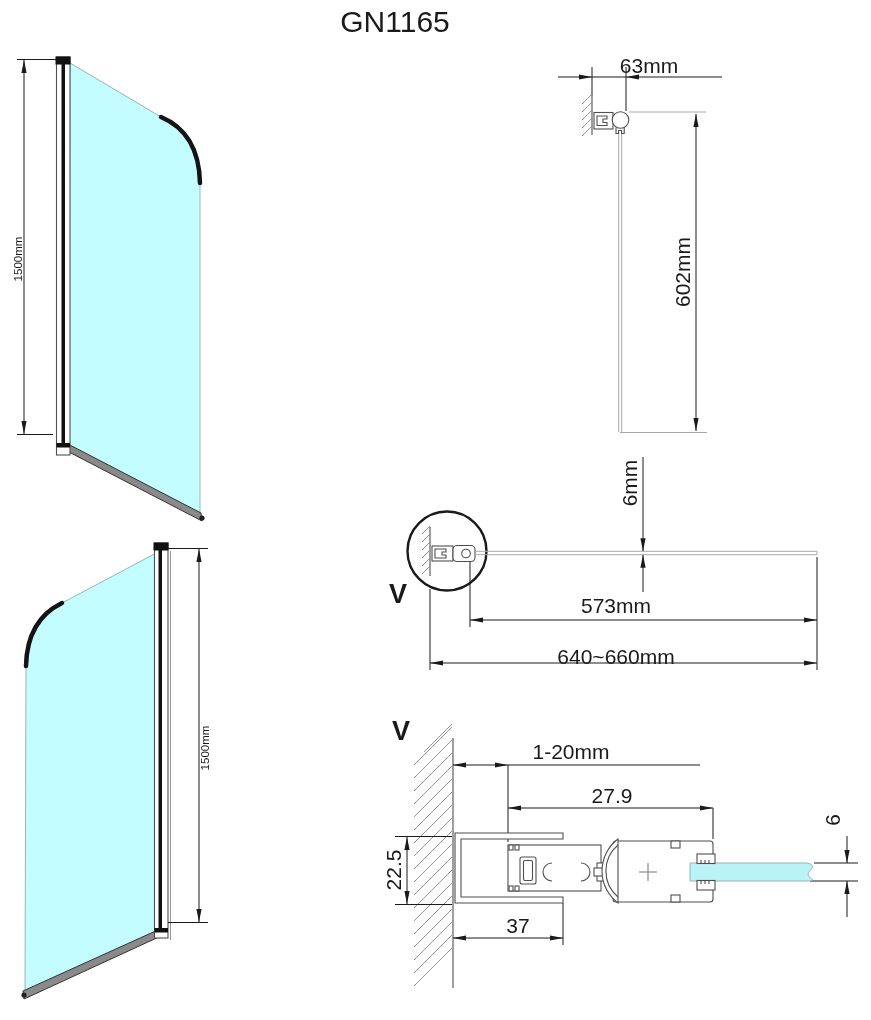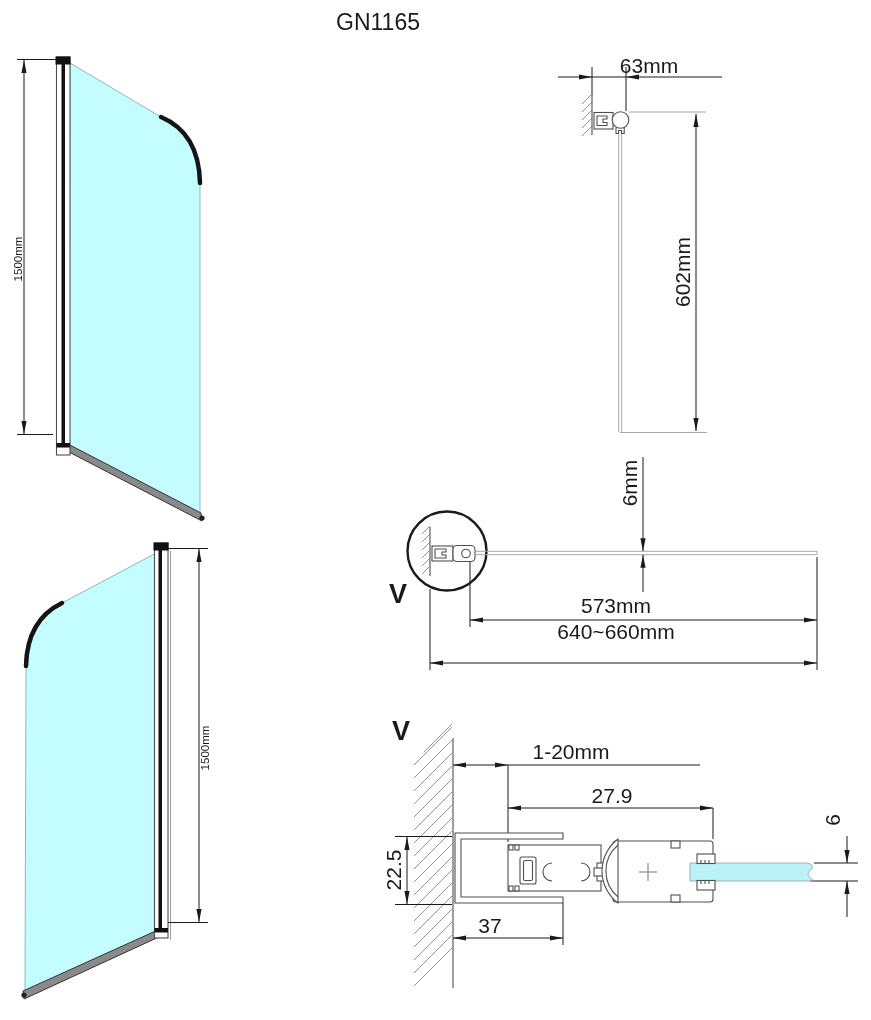--- a/index.html
+++ b/index.html
@@ -4,21 +4,21 @@
 <style>
   html,body{margin:0;padding:0;background:#fff;}
   .canvas{position:relative;width:871px;height:1020px;background:#ffffff;overflow:hidden;
           font-family:"Liberation Sans", sans-serif;}
   .canvas svg{position:absolute;left:0;top:0;}
   .lbl{position:absolute;transform:translate(-50%,-50%);font-size:21px;color:#1a1a1a;
        white-space:nowrap;line-height:1;}
   .lbl.v{transform:translate(-50%,-50%) rotate(-90deg);}
   .lbl.small{font-size:11.5px;}
   .lbl.big{font-size:27px;font-weight:bold;}
-  .lbl.title{font-size:23px;}
+  .lbl.title{font-size:30px;margin-left:17px;}
   .dim{stroke:#1a1a1a;stroke-width:1;fill:none;}
   .ref{stroke:#a8a8a8;stroke-width:1;fill:none;}
   .prof{stroke:#4f4f4f;stroke-width:1.1;fill:none;}
   .profw{stroke:#4f4f4f;stroke-width:1.1;fill:#ffffff;}
   .hatch{stroke:#8a8a8a;stroke-width:0.9;}
   .ah{fill:#1a1a1a;stroke:none;}
 </style>
 </head>
 <body>
 
@@ -236,22 +236,22 @@
 
 <div class="lbl v small" style="left:19px;top:259px">1500mm</div>
 <div class="lbl v small" style="left:206px;top:748px">1500mm</div>
 
 <div class="lbl" style="left:649px;top:65px">63mm</div>
 <div class="lbl v" style="left:682px;top:272px">602mm</div>
 
 <div class="lbl v" style="left:629px;top:483px">6mm</div>
 <div class="lbl big" style="left:398px;top:594px">V</div>
 <div class="lbl" style="left:616px;top:605px">573mm</div>
-<div class="lbl" style="left:616px;top:631px">640~660mm</div>
+<div class="lbl" style="left:616px;top:656px">640~660mm</div>
 
 <div class="lbl big" style="left:401px;top:731px">V</div>
 <div class="lbl" style="left:571px;top:751px">1-20mm</div>
 <div class="lbl" style="left:612px;top:795px">27.9</div>
 <div class="lbl v" style="left:393px;top:870px">22.5</div>
-<div class="lbl" style="left:490px;top:925px">37</div>
+<div class="lbl" style="left:518px;top:925px">37</div>
 <div class="lbl v" style="left:832px;top:820px">6</div>
 
 </div>
 
 </body></html>

